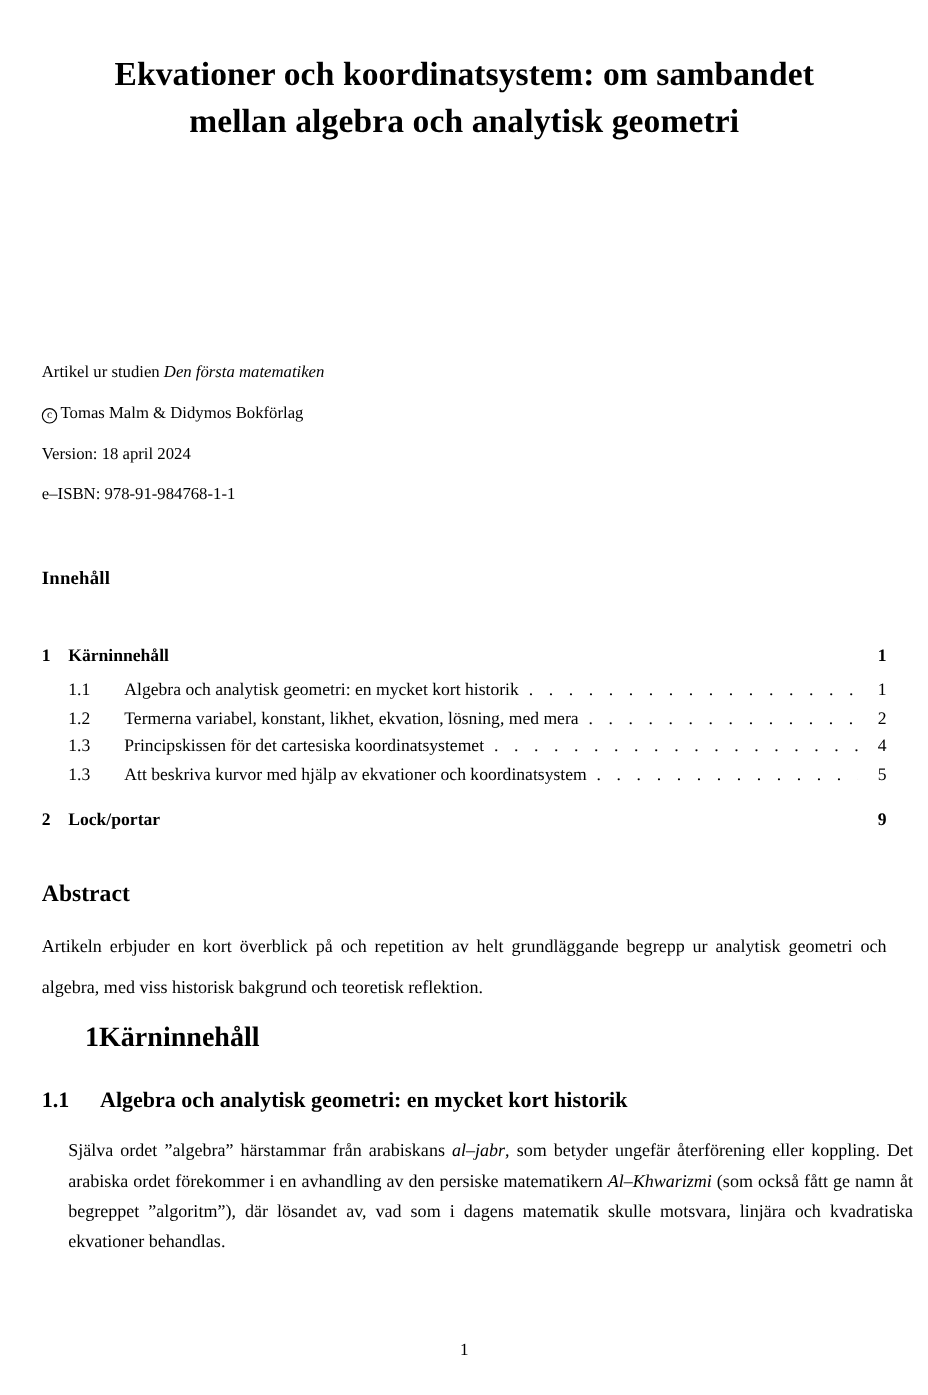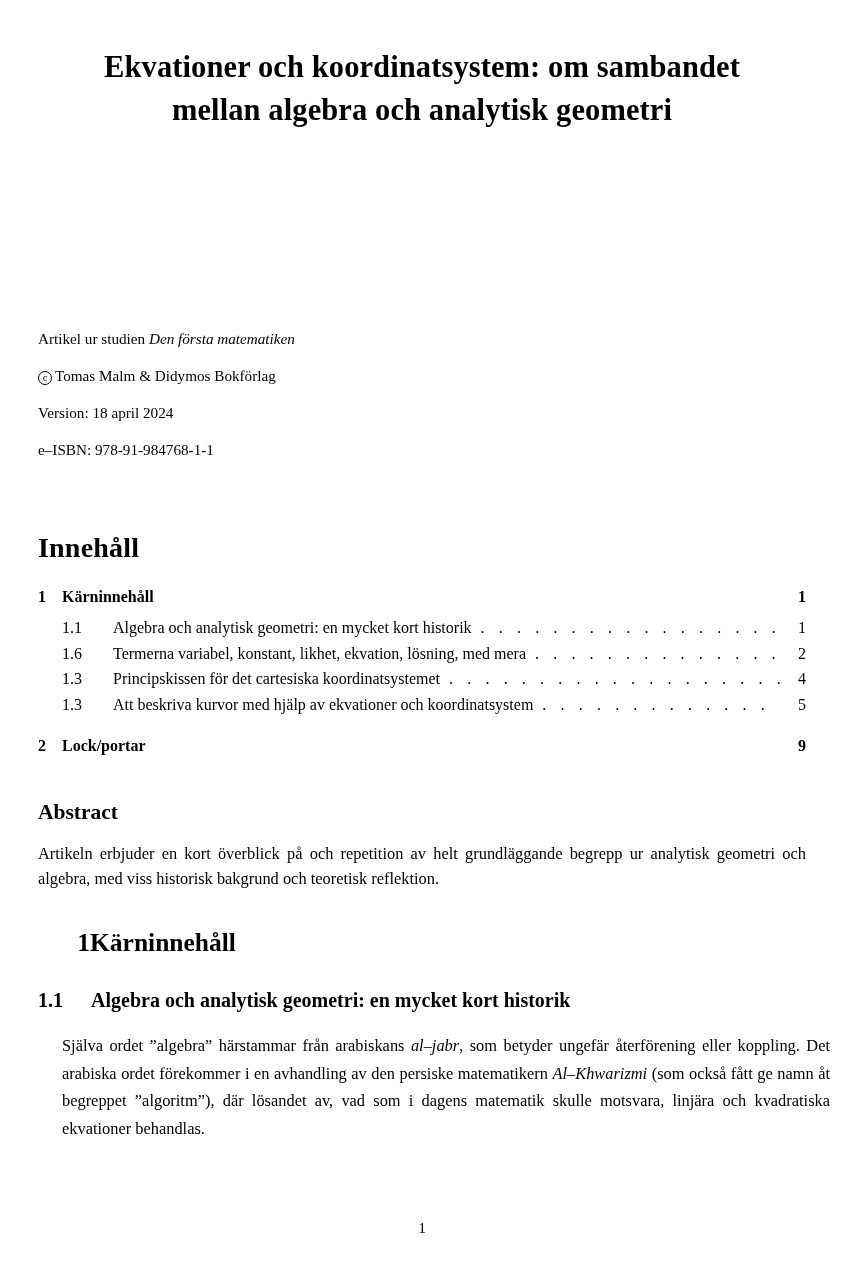--- a/index.html
+++ b/index.html
@@ -60,22 +60,22 @@
     font-style: normal;
     vertical-align: 0.5px;
     margin-right: 3px;
     box-sizing: border-box;
   }
 
   
   .toc-heading {
     position: absolute;
     left: 38px;
-    top: 532px;
-    font-size: 28px;
+    top: 516px;
+    font-size: 17px;
     font-weight: bold;
     letter-spacing: 0.2px;
   }
 
   
   .toc {
     position: absolute;
     left: 38px;
     top: 588px;
     width: 768px;
@@ -129,21 +129,21 @@
     top: 800px;
     font-size: 21.5px;
     font-weight: bold;
   }
   .abstract-body {
     position: absolute;
     left: 38px;
     top: 841px;
     width: 768px;
     font-size: 16.4px;
-    line-height: 25px;
+    line-height: 38px;
     text-align: justify;
     text-justify: inter-word;
   }
 
   
   .section-heading {
     position: absolute;
     left: 38px;
     top: 928px;
     font-size: 25.5px;
@@ -216,21 +216,21 @@
     </div>
 
     <div class="toc-row sub">
       <span class="toc-num">1.1</span>
       <span class="toc-title">Algebra och analytisk geometri: en mycket kort historik</span>
       <span class="toc-dots">. . . . . . . . . . . . . . . . . . . . . . . . . . . . . . . . . . . . . . . . . . . . . . . . . . .</span>
       <span class="toc-page">1</span>
     </div>
 
     <div class="toc-row sub">
-      <span class="toc-num">1.6</span>
+      <span class="toc-num">1.2</span>
       <span class="toc-title">Termerna variabel, konstant, likhet, ekvation, lösning, med mera</span>
       <span class="toc-dots">. . . . . . . . . . . . . . . . . . . . . . . . . . . . . . . . . . . . . . . . . . . . . . . . . . .</span>
       <span class="toc-page">2</span>
     </div>
 
     <div class="toc-row sub">
       <span class="toc-num">1.3</span>
       <span class="toc-title">Principskissen för det cartesiska koordinatsystemet</span>
       <span class="toc-dots">. . . . . . . . . . . . . . . . . . . . . . . . . . . . . . . . . . . . . . . . . . . . . . . . . . .</span>
       <span class="toc-page">4</span>

